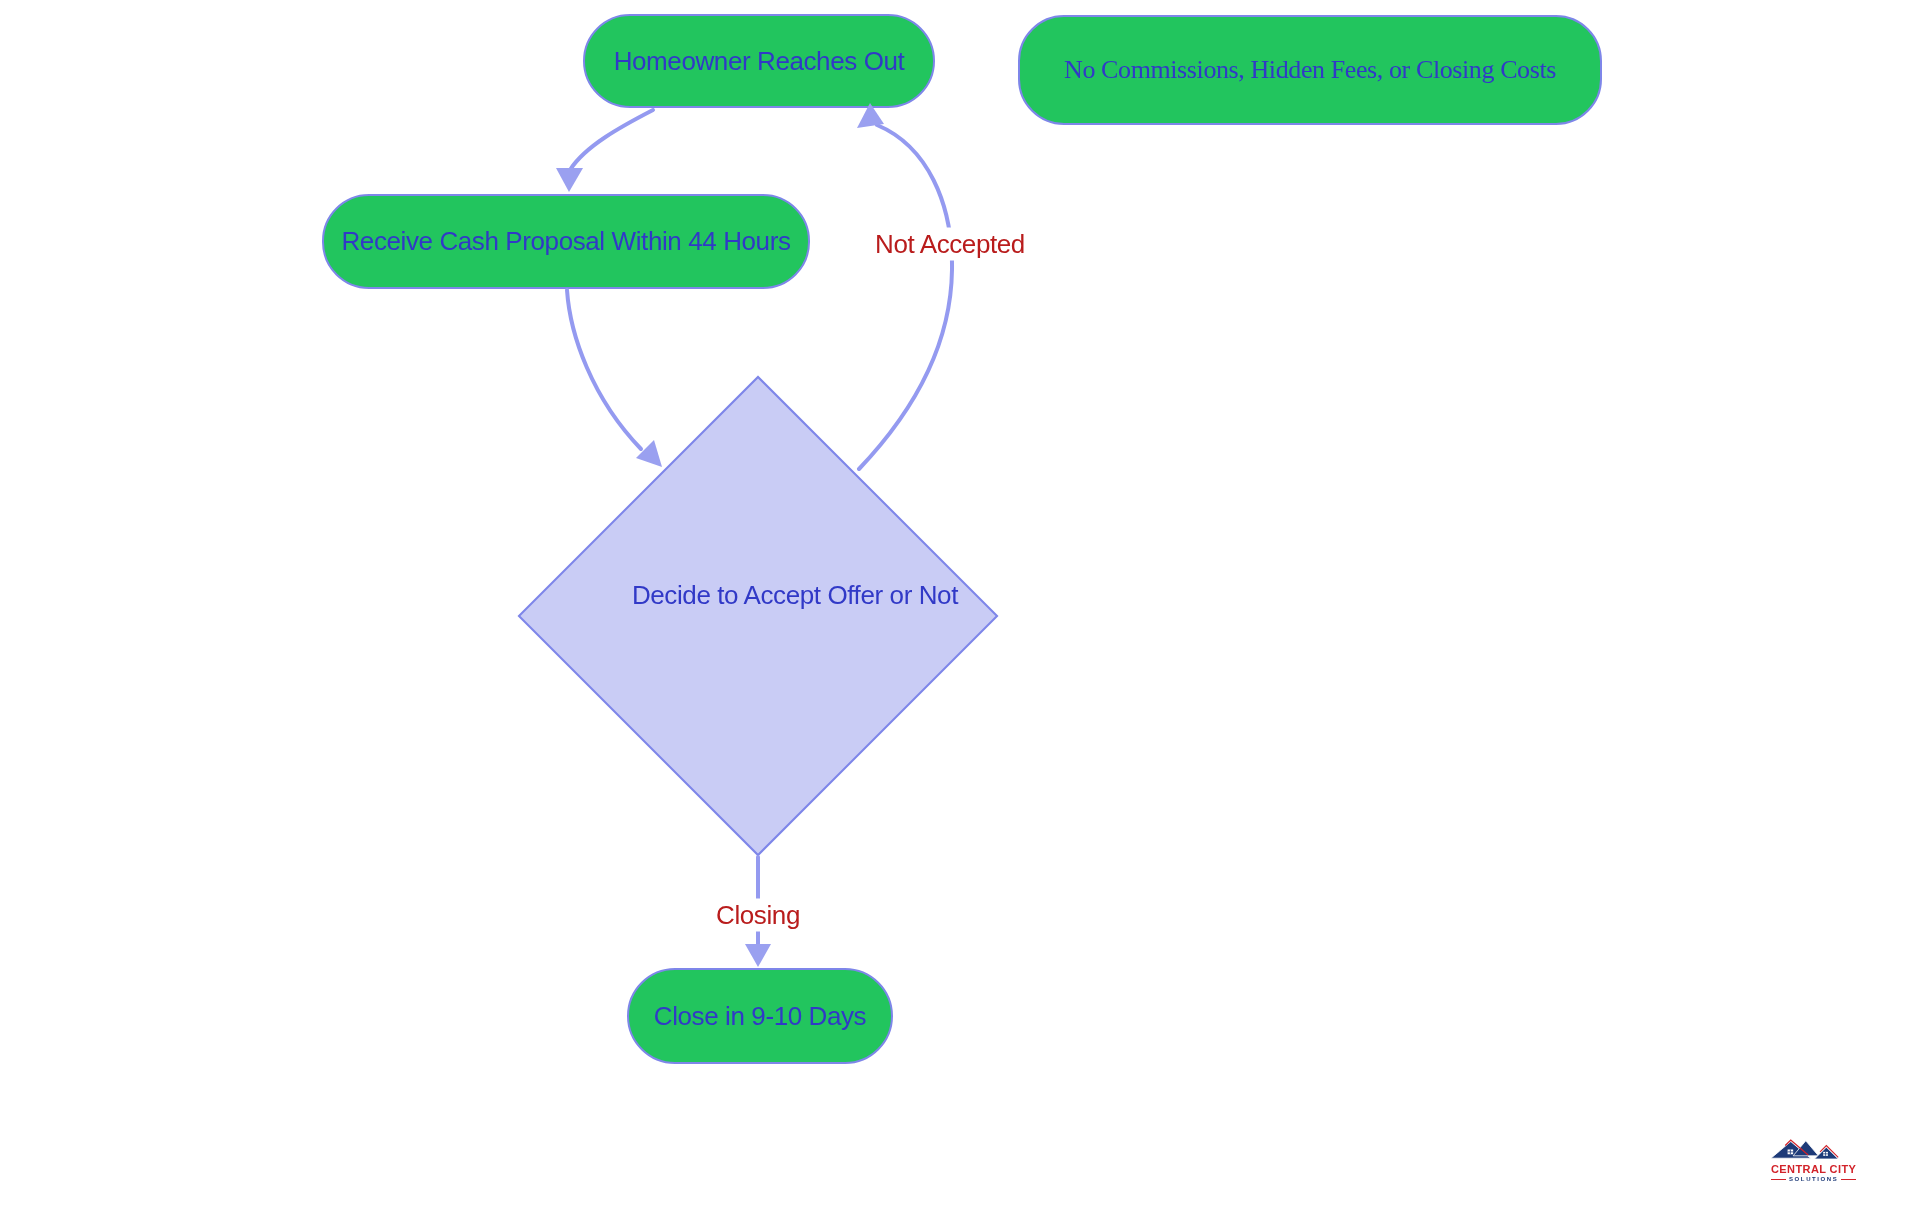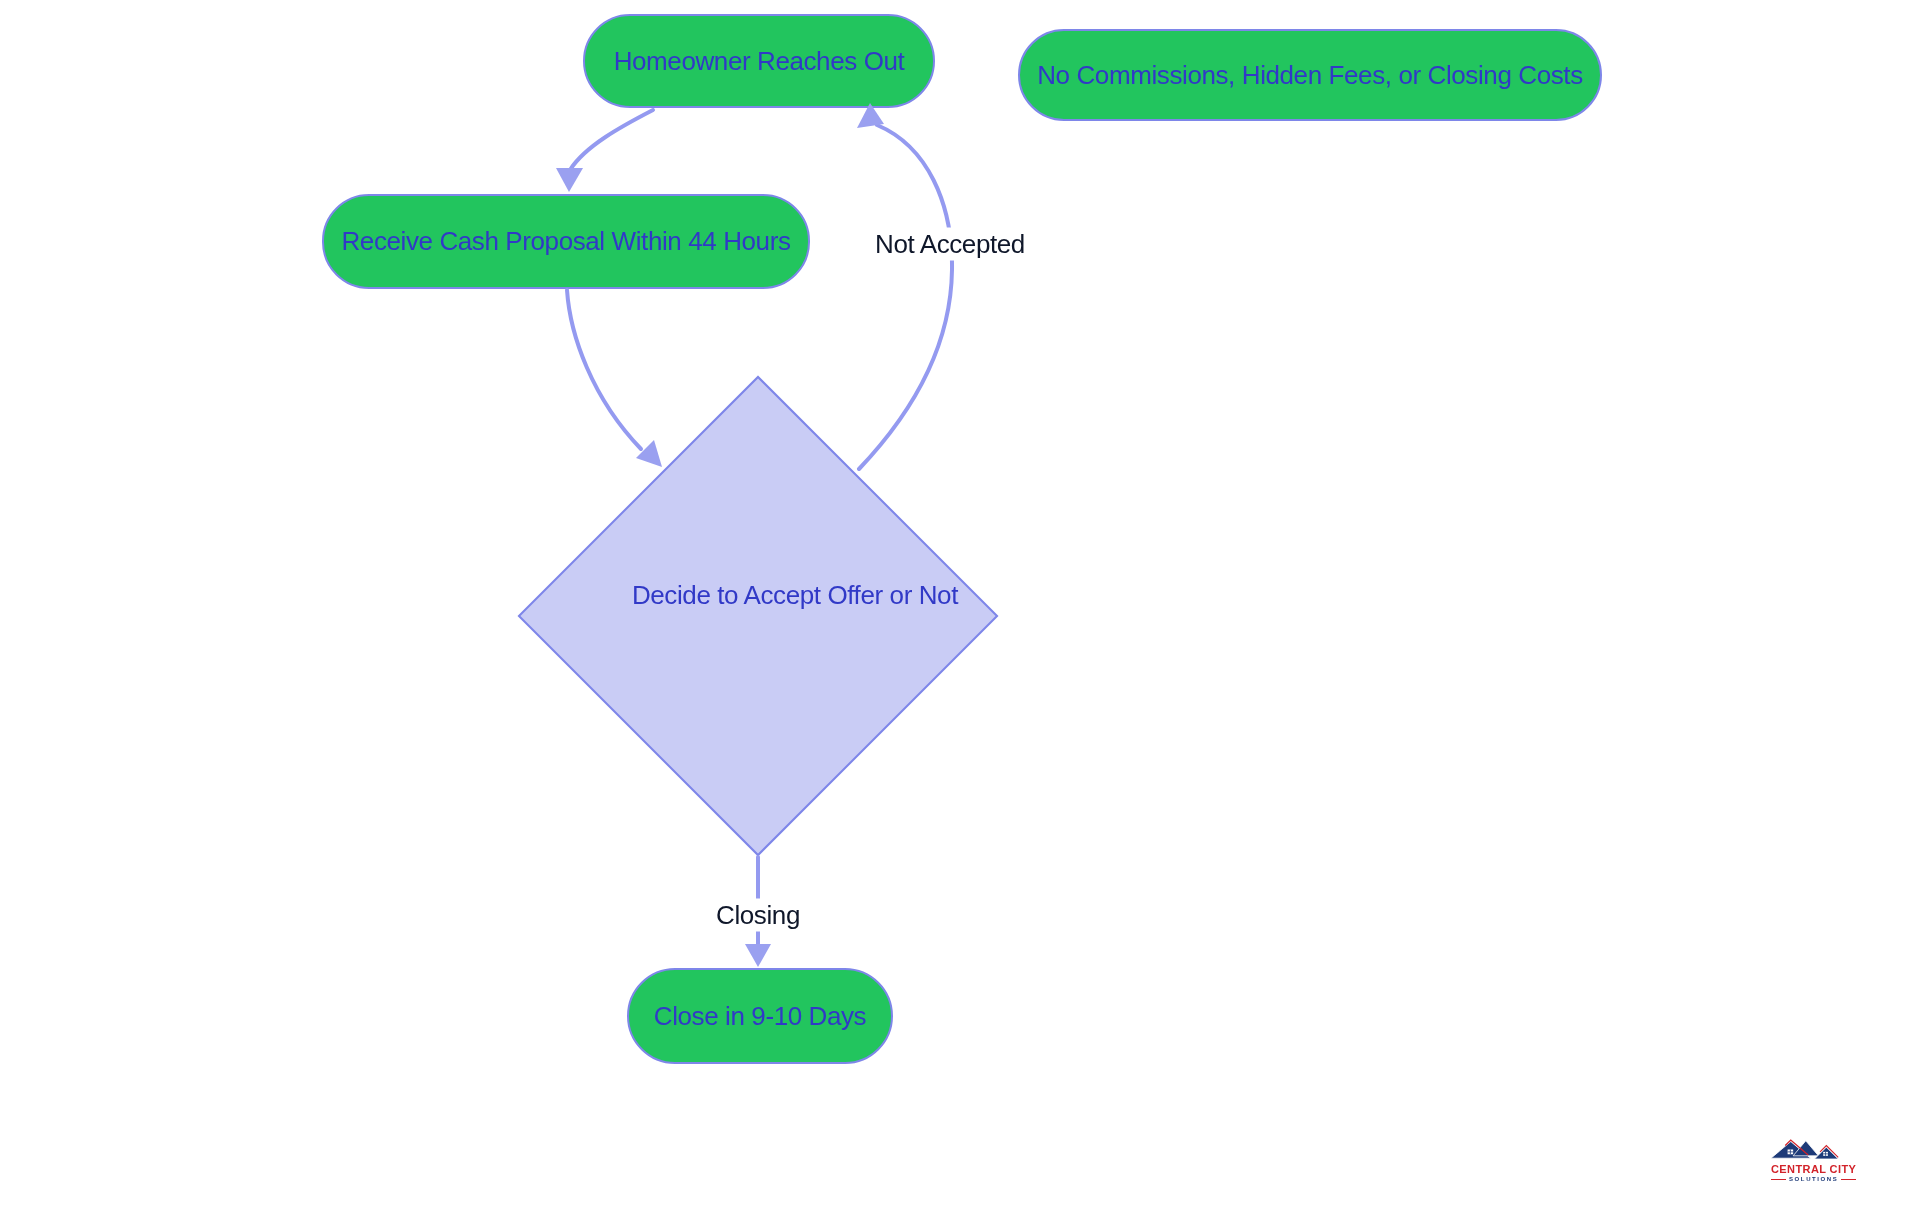--- a/index.html
+++ b/index.html
@@ -59,21 +59,21 @@
     position: absolute;
     left: 0;
     top: 0;
     z-index: 3;
   }
   .edge-label {
     position: absolute;
     transform: translate(-50%, -50%);
     background: #ffffff;
     padding: 1px 6px;
-    color: #0f172a;
+    color: #b91c1c;
     font-size: 26px;
     letter-spacing: -0.4px;
     white-space: nowrap;
     z-index: 4;
   }
   .logo {
     position: absolute;
     left: 1771px;
     top: 1137px;
     width: 88px;
@@ -111,21 +111,21 @@
 </style>
 </head>
 <body>
 
 <div class="canvas">
 
   <div class="node" style="left:583px; top:14px; width:352px; height:94px; border-radius:47px;">
     <span class="lbl">Homeowner Reaches Out</span>
   </div>
 
-  <div class="node" style="left:1018px; top:29px; width:584px; height:92px; border-radius:46px;">
+  <div class="node" style="left:1018px; top:15px; width:584px; height:110px; border-radius:46px;font-family:Liberation Serif, serif;">
     <span class="lbl">No Commissions, Hidden Fees, or Closing Costs</span>
   </div>
 
   <div class="node" style="left:322px; top:194px; width:488px; height:95px; border-radius:47px;">
     <span class="lbl">Receive Cash Proposal Within 44 Hours</span>
   </div>
 
   <div class="diamond-shape"></div>
   <div class="diamond-label">Decide to Accept Offer or Not</div>
 

